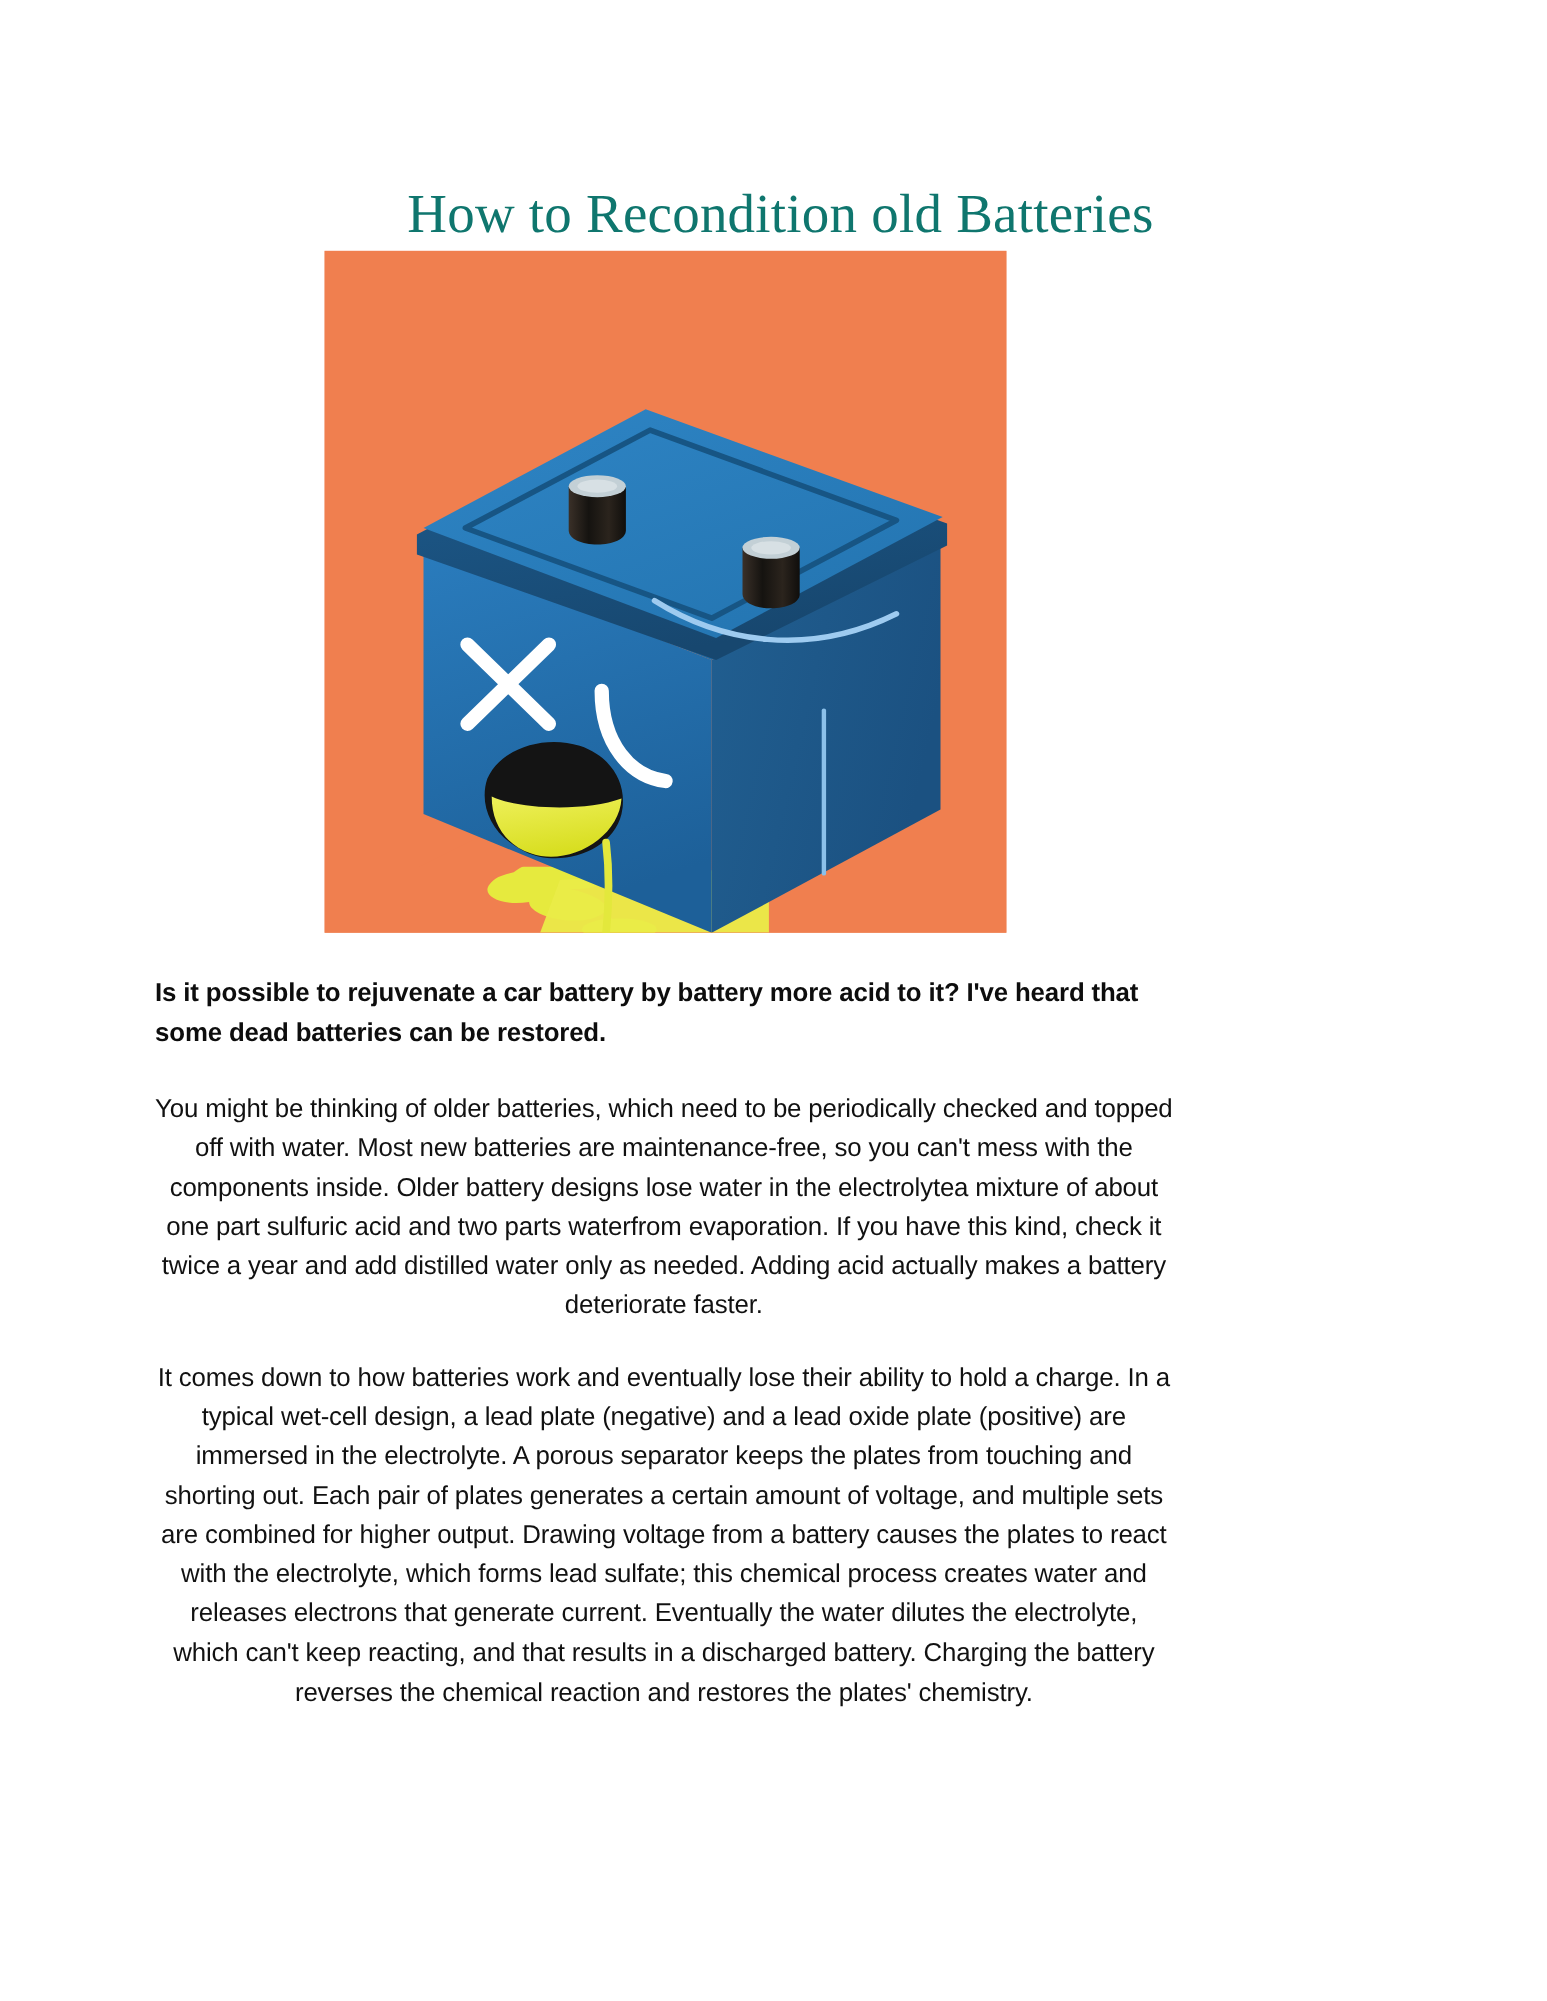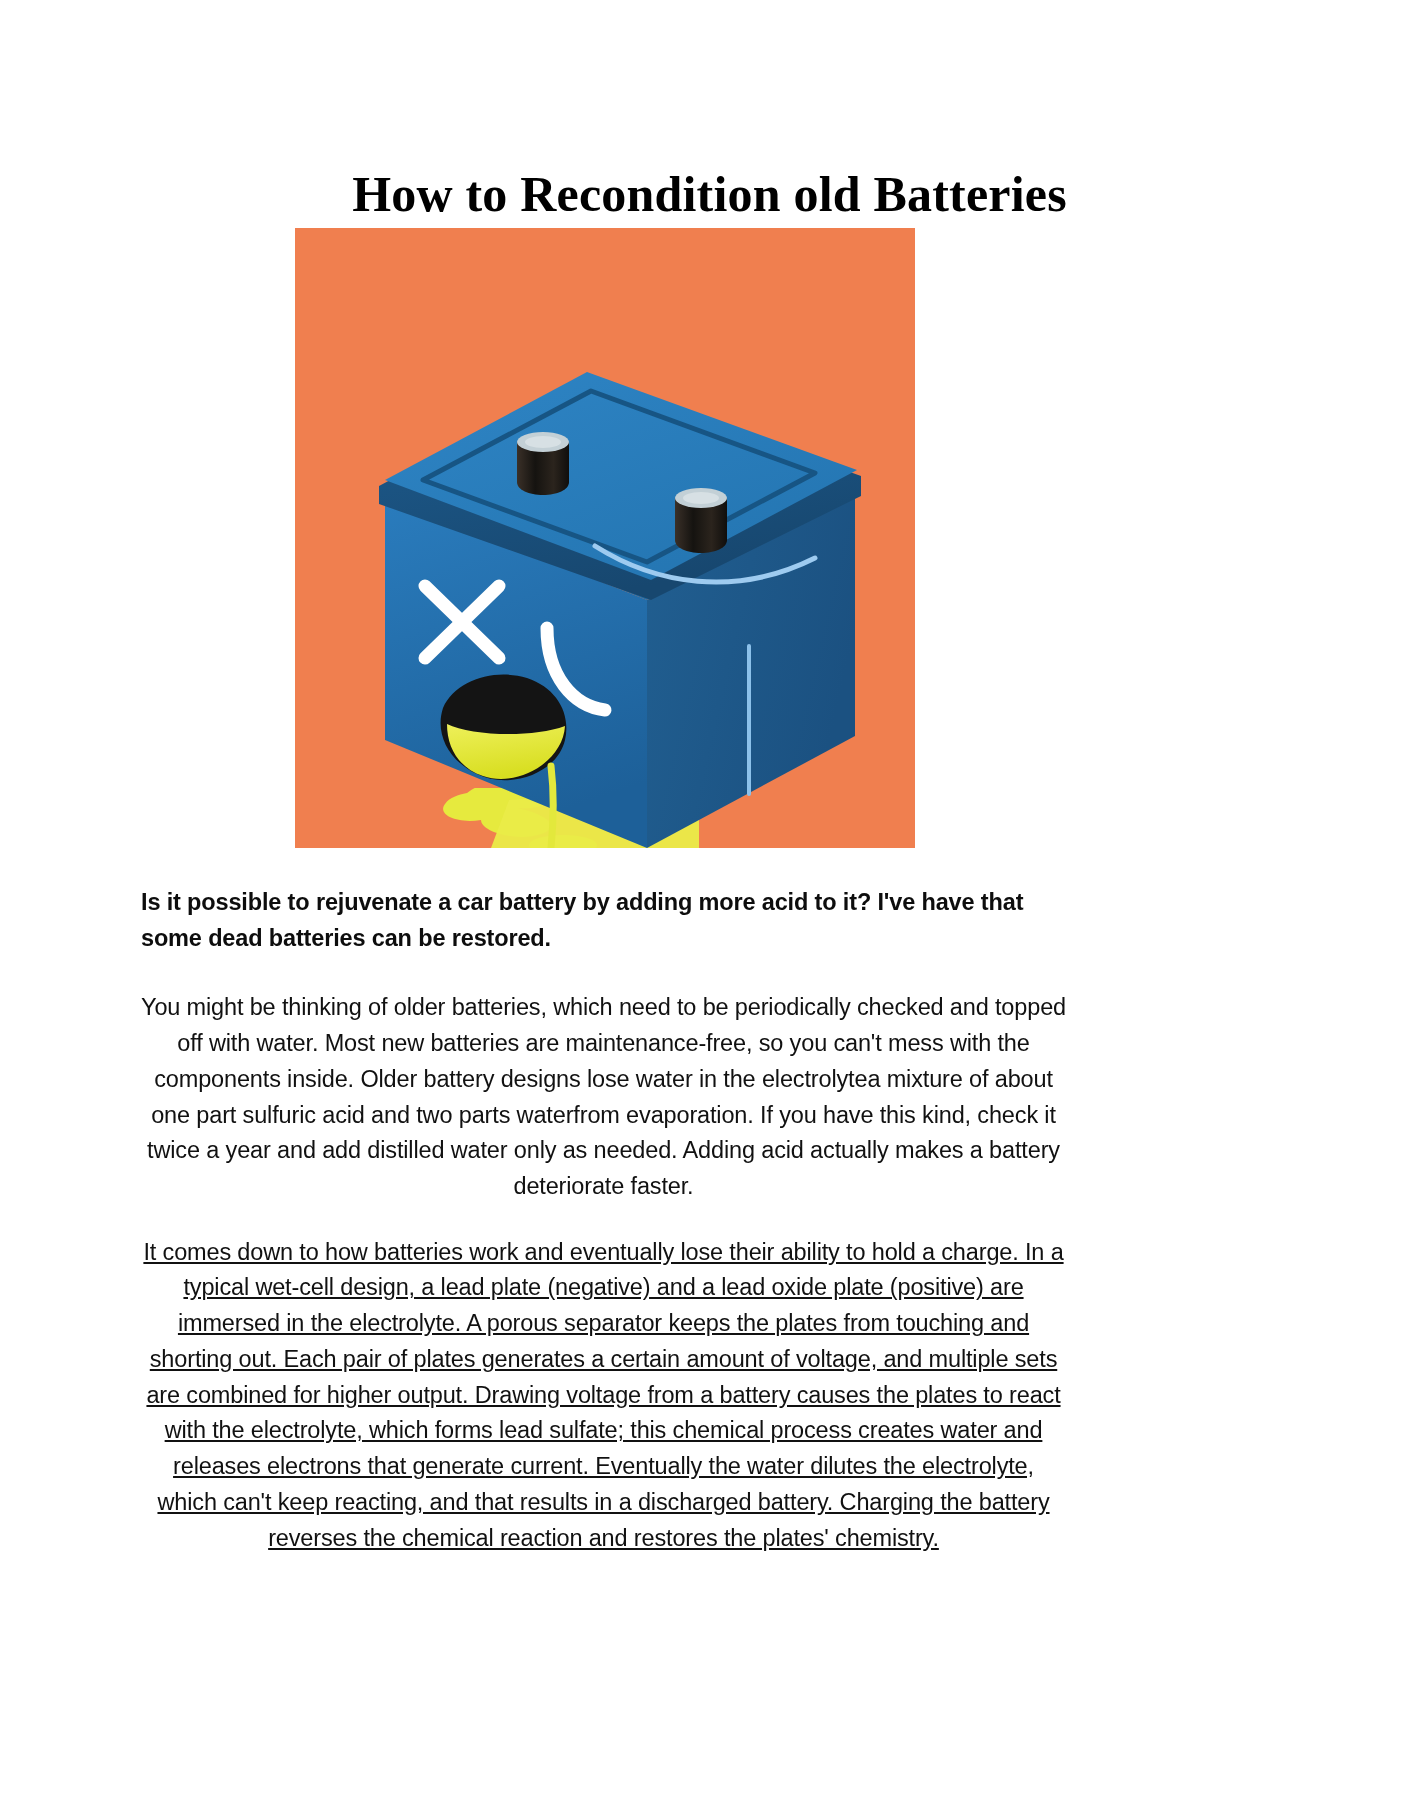--- a/index.html
+++ b/index.html
@@ -25,23 +25,23 @@
 
   
   .doc-title {
     position: absolute;
     left: 0;
     right: 0;
     top: 132px;
     text-align: center;
     font-family: "Liberation Serif", serif;
     font-size: 50px;
-    font-weight: 700;
+    font-weight: 400;
     letter-spacing: 0.2px;
-    color: #000000;
+    color: #0f766e;
     line-height: 1.15;
     white-space: nowrap;
     padding-left: 13px;
   }
 
   
   .figure {
     position: absolute;
     left: 295px;
     top: 228px;
@@ -71,21 +71,21 @@
   .body-para {
     font-family: "Liberation Sans", sans-serif;
     font-size: 23.5px;
     font-weight: 400;
     line-height: 1.52;
     color: #111111;
     letter-spacing: -0.15px;
     margin: 0 0 30px 0;
     text-align: center;
   }
-  .body-para:last-child { margin-bottom: 4px; text-decoration: underline; }
+  .body-para:last-child { margin-bottom: 4px; }
 </style>
 </head>
 <body>
 
 <div class="page">
 
   <h1 class="doc-title">How to Recondition old Batteries</h1>
 
   <div class="figure">
     <svg viewBox="0 0 620 620" xmlns="http://www.w3.org/2000/svg">
@@ -173,20 +173,20 @@
                  C 262 546, 214 562, 182 546 C 152 532, 140 504, 148 480 Z" fill="#141414"></path>
         <path d="M152 496 C 176 508, 238 510, 270 498 C 268 534, 222 560, 188 548
                  C 164 540, 152 520, 152 496 Z" fill="url(#acidGrad)"></path>
       </g>
 
       <path d="M256 538 C 260 572, 258 600, 256 620" fill="none" stroke="#e3e83c" stroke-width="7" stroke-linecap="round"></path>
     </svg>
   </div>
 
   <div class="content">
-    <p class="lead-question">Is it possible to rejuvenate a car battery by adding more acid to it? I've have that some dead batteries can be restored.</p>
+    <p class="lead-question">Is it possible to rejuvenate a car battery by battery more acid to it? I've heard that some dead batteries can be restored.</p>
 
     <p class="body-para">You might be thinking of older batteries, which need to be periodically checked and topped off with water. Most new batteries are maintenance-free, so you can't mess with the components inside. Older battery designs lose water in the electrolytea mixture of about one part sulfuric acid and two parts waterfrom evaporation. If you have this kind, check it twice a year and add distilled water only as needed. Adding acid actually makes a battery deteriorate faster.</p>
 
     <p class="body-para">It comes down to how batteries work and eventually lose their ability to hold a charge. In a typical wet-cell design, a lead plate (negative) and a lead oxide plate (positive) are immersed in the electrolyte. A porous separator keeps the plates from touching and shorting out. Each pair of plates generates a certain amount of voltage, and multiple sets are combined for higher output. Drawing voltage from a battery causes the plates to react with the electrolyte, which forms lead sulfate; this chemical process creates water and releases electrons that generate current. Eventually the water dilutes the electrolyte, which can't keep reacting, and that results in a discharged battery. Charging the battery reverses the chemical reaction and restores the plates' chemistry.</p>
   </div>
 
 </div>
 
 </body></html>

